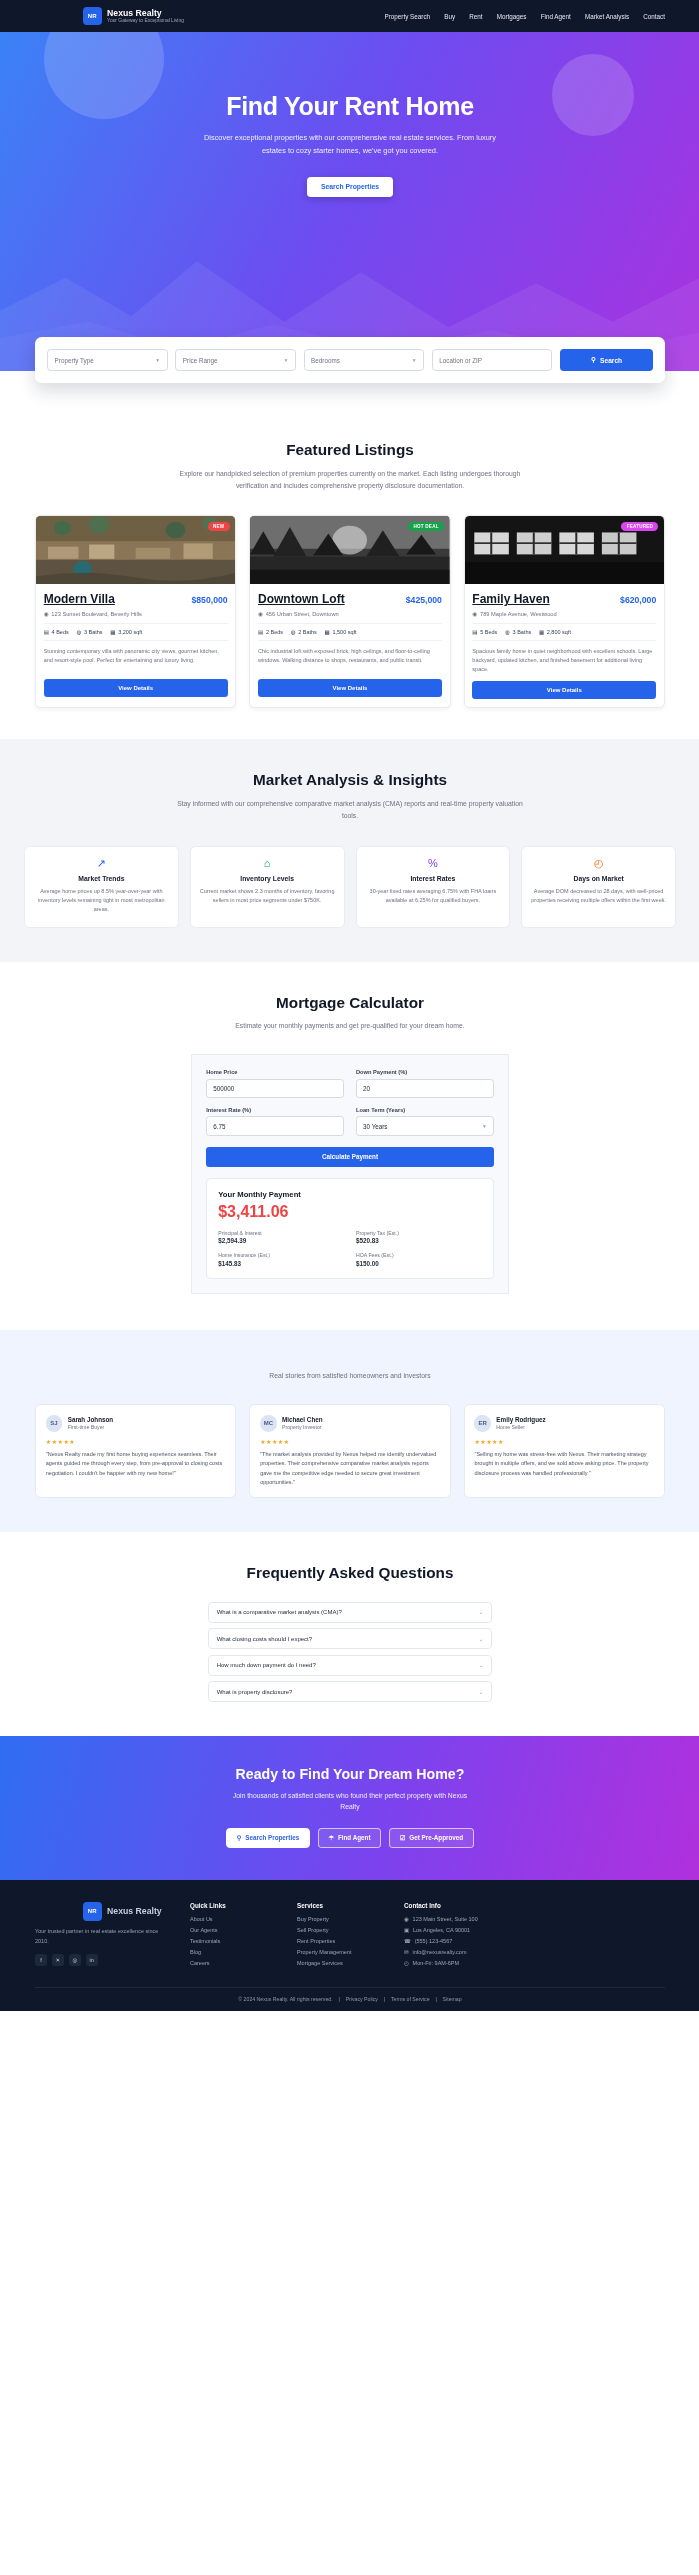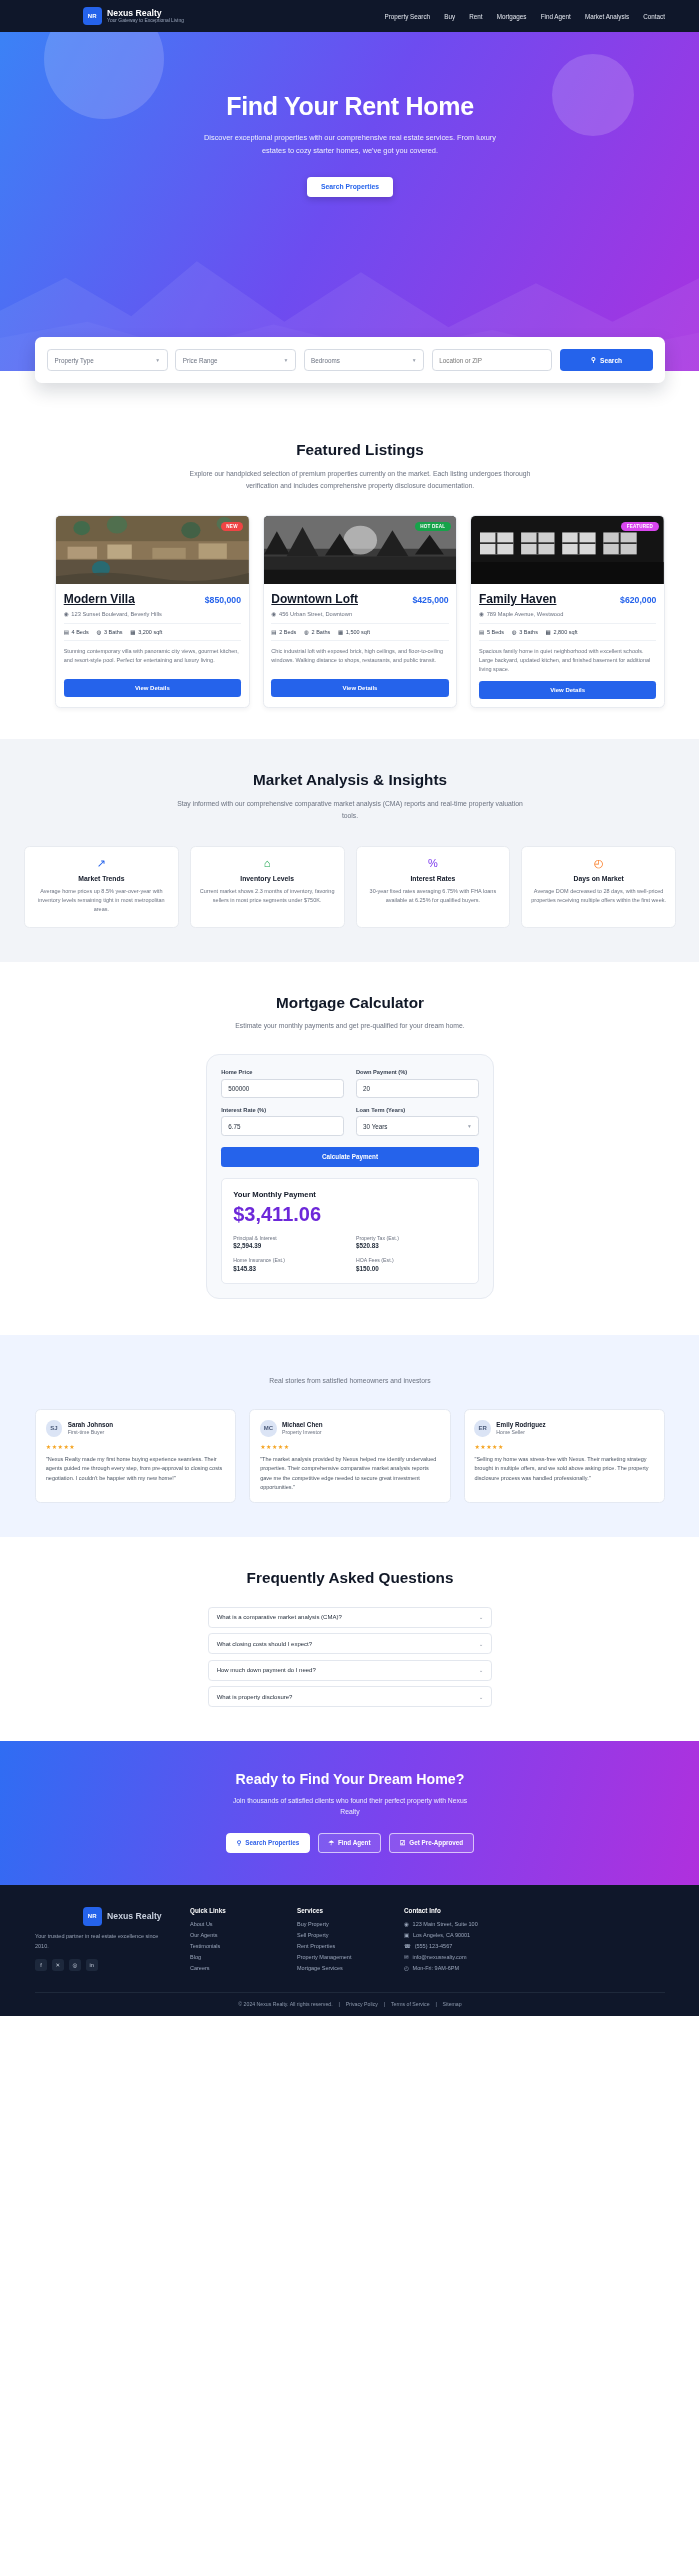--- a/index.html
+++ b/index.html
@@ -92,21 +92,21 @@
 
   
   .section { padding: 0 35px; }
   .sec-title { text-align: center; font-size: 15.3px; font-weight: bold; color: #111827; }
   .sec-sub {
     margin: 8.7px auto 0; width: 350px; text-align: center;
     font-size: 6.8px; line-height: 1.75; color: #6b7280;
   }
 
   
-  #featured { padding-top: 70px; padding-bottom: 31px; margin-left: 20px; }
+  #featured { padding-top: 70px; padding-bottom: 31px; }
   .cards { display: flex; gap: 13px; margin-top: 24px; }
   .card {
     flex: 1; background: #fff; border: 0.5px solid #e8ebf0; border-radius: 5.5px;
     overflow: hidden; box-shadow: 0 1.1px 4.4px rgba(15,23,42,.05);
   }
   .card-img { height: 68px; position: relative; overflow: hidden; }
   .badge {
     position: absolute; top: 5.5px; right: 5.5px;
     font-size: 4.6px; font-weight: bold; color: #fff;
     padding: 2.2px 5.5px; border-radius: 11px; letter-spacing: 0.2px;
@@ -135,42 +135,42 @@
     flex: 1; background: #fff; border: 0.5px solid #e8ebf0; border-radius: 5.5px;
     padding: 11px 8.7px 12px; text-align: center;
   }
   .stat-icon { font-size: 11px; line-height: 1; }
   .stat-title { margin-top: 6.6px; font-size: 6.8px; font-weight: bold; color: #111827; }
   .stat-text { margin-top: 4.9px; font-size: 5.5px; line-height: 1.65; color: #6b7280; }
 
   
   #calc { padding: 32px 35px 36px; }
   .calc-card {
-    margin: 22px auto 0; width: 288px; background: #f7f9fc;
-    border: 0.5px solid #e6eaf1; border-radius: 13px; padding: 14.2px;
+    margin: 22px auto 0; width: 318px; background: #f7f9fc;
+    border: 0.5px solid #e6eaf1; border-radius: 1px; padding: 14.2px;
   }
   .field-grid { display: grid; grid-template-columns: 1fr 1fr; gap: 8.7px 12px; }
   .flabel { font-size: 5.7px; font-weight: bold; color: #374151; margin-bottom: 3.3px; }
   .finput {
     width: 100%; height: 19.7px; border: 0.5px solid #d6dbe3; border-radius: 3.3px;
     background: #fff; font-size: 6.3px; color: #1f2937; padding: 0 6px;
     display: flex; align-items: center; justify-content: space-between;
     font-family: "Liberation Sans", sans-serif;
   }
   .btn-calc {
     margin-top: 11px; width: 100%; height: 19.7px; border: none; border-radius: 3.3px;
     background: #2563eb; color: #fff; font-size: 6.3px; font-weight: bold;
     font-family: "Liberation Sans", sans-serif; cursor: pointer;
   }
   .payment-box {
     margin-top: 11px; background: #fff; border: 0.5px solid #e6eaf1; border-radius: 4.9px;
     padding: 11px;
   }
   .pay-title { font-size: 7.7px; font-weight: bold; color: #111827; }
-  .pay-amount { margin-top: 4.4px; font-size: 20px; font-weight: bold; color: #6d28d9; }
+  .pay-amount { margin-top: 4.4px; font-size: 16px; font-weight: bold; color: #ef4444; }
   .pay-grid { margin-top: 8.7px; display: grid; grid-template-columns: 1fr 1fr; gap: 7.7px 12px; }
   .pay-k { font-size: 5.2px; color: #6b7280; }
   .pay-v { margin-top: 1.6px; font-size: 6.3px; font-weight: bold; color: #1f2937; }
 
   
   #testimonials { background: #eff4ff; padding: 32px 35px 34px; }
   .tcards { display: flex; gap: 13px; margin-top: 22px; }
   .tcard {
     flex: 1; background: #fff; border: 0.5px solid #e4e9f2; border-radius: 5.5px; padding: 9.8px;
   }

